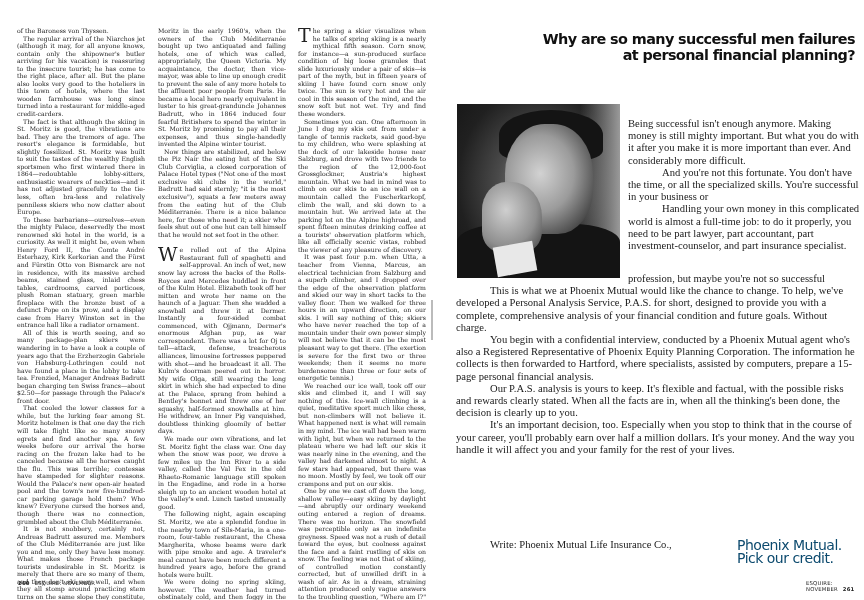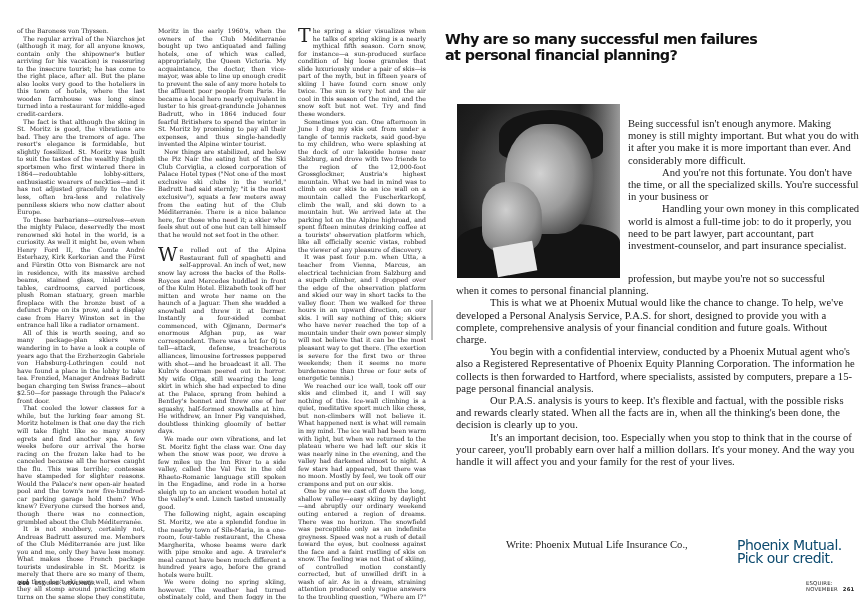--- a/index.html
+++ b/index.html
@@ -38,21 +38,21 @@
   #folio-right { left: 806px; top: 580px; }
   #folio-right b { margin-right: 0; margin-left: 5px; }
 
   #ad-headline {
     position: absolute;
     left: 445px; top: 31px; width: 410px;
     font-family: "DejaVu Sans", sans-serif;
     font-weight: bold;
     font-size: 14.4px;
     line-height: 16px;
-    text-align: left;
+    text-align: right;
     letter-spacing: -0.6px;
     color: #111;
   }
   #ad-photo {
     position: absolute;
     left: 457px; top: 104px; width: 163px; height: 174px;
     background: radial-gradient(ellipse at 50% 45%, #8a8a8a 0%, #4a4a4a 35%, #202020 70%, #151515 100%);
     overflow: hidden;
   }
   #ad-photo .bg-right { position:absolute; right:0; top:0; width:40px; height:100%; background: linear-gradient(90deg, rgba(120,120,120,0) 0%, #9a9a9a 100%); }
@@ -67,21 +67,21 @@
     font-family: "Liberation Serif", "DejaVu Serif", serif;
     font-size: 10.6px;
     line-height: 12.2px;
     color: #1a1a1a;
   }
   .ad-text p { margin: 0; }
   .ad-text .ind { text-indent: 34px; }
   #ad-body-top { left: 628px; top: 118px; width: 232px; }
   #ad-body-main { left: 456px; top: 273px; width: 402px; }
   #ad-body-main .first { padding-left: 172px; text-indent: 0; }
-  #ad-write { left: 456px; top: 539px; width: 280px; margin-left: 16px; }
+  #ad-write { left: 456px; top: 539px; width: 280px; }
   #ad-slogan {
     position: absolute;
     left: 737px; top: 539px;
     font-family: "DejaVu Sans", sans-serif;
     font-weight: normal;
     font-size: 14px;
     line-height: 13px;
     letter-spacing: -0.5px;
     color: #0c4a6e;
   }
@@ -139,21 +139,20 @@
 </div>
 
 <div class="ad-text" id="ad-body-top">
   <p>Being successful isn't enough anymore. Making money is still mighty important. But what you do with it after you make it is more important than ever. And considerably more difficult.</p>
   <p class="ind">And you're not this fortunate. You don't have the time, or all the specialized skills. You're successful in your business or</p>
   <p class="ind">Handling your own money in this complicated world is almost a full-time job: to do it properly, you need to be part lawyer, part accountant, part investment-counselor, and part insurance specialist.</p>
 </div>
 
 <div class="ad-text" id="ad-body-main">
   <p class="first">profession, but maybe you're not so successful</p>
-  <p>when it comes to personal financial planning.</p>
   <p class="ind">This is what we at Phoenix Mutual would like the chance to change. To help, we've developed a Personal Analysis Service, P.A.S. for short, designed to provide you with a complete, comprehensive analysis of your financial condition and future goals. Without charge.</p>
   <p class="ind">You begin with a confidential interview, conducted by a Phoenix Mutual agent who's also a Registered Representative of Phoenix Equity Planning Corporation. The information he collects is then forwarded to Hartford, where specialists, assisted by computers, prepare a 15-page personal financial analysis.</p>
   <p class="ind">Our P.A.S. analysis is yours to keep. It's flexible and factual, with the possible risks and rewards clearly stated. When all the facts are in, when all the thinking's been done, the decision is clearly up to you.</p>
   <p class="ind">It's an important decision, too. Especially when you stop to think that in the course of your career, you'll probably earn over half a million dollars. It's your money. And the way you handle it will affect you and your family for the rest of your lives.</p>
 </div>
 
 <div class="ad-text" id="ad-write">
   <p class="ind">Write: Phoenix Mutual Life Insurance Co.,</p>
 </div>
 

